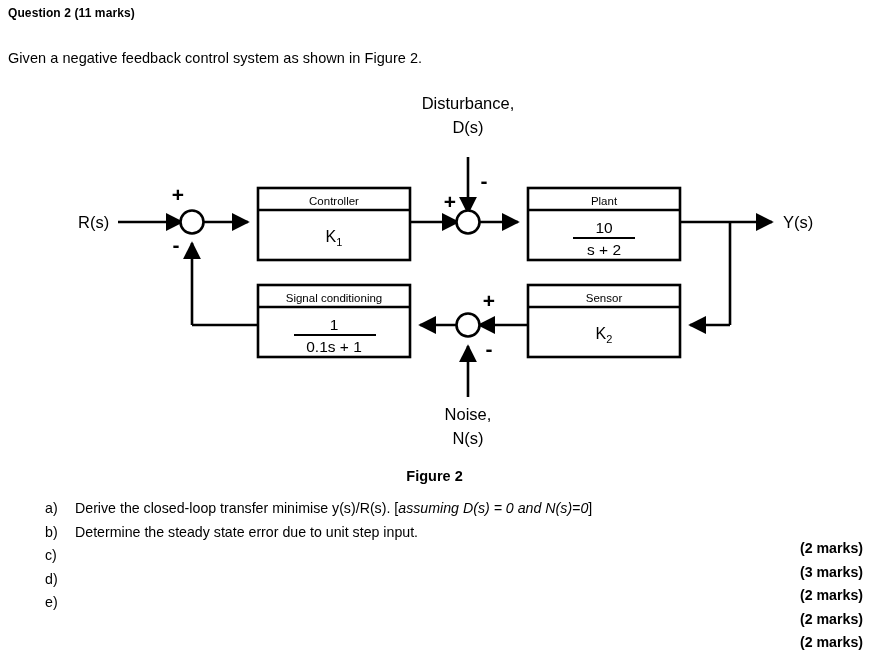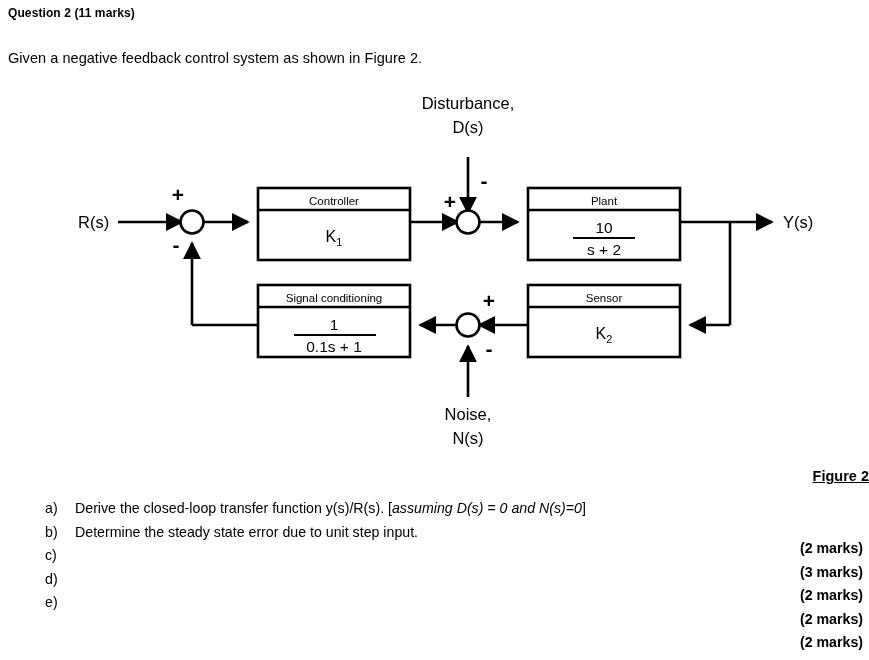--- a/index.html
+++ b/index.html
@@ -36,24 +36,23 @@
     left: 8px;
     top: 50px;
     font-size: 14.5px;
     letter-spacing: 0.05px;
   }
   .fig-caption {
     position: absolute;
     left: 0;
     top: 468px;
     width: 869px;
-    text-align: right;
+    text-align: center;
     font-size: 14.5px;
     font-weight: bold;
-    text-decoration: underline;
   }
 
   
   #diagram {
     position: absolute;
     left: 0;
     top: 85px;
     width: 869px;
     height: 375px;
   }
@@ -235,21 +234,21 @@
       <text class="sig-label" x="468" y="335">Noise,</text>
       <text class="sig-label" x="468" y="359">N(s)</text>
     </svg>
   </div>
 
   <div class="fig-caption">Figure 2</div>
 
   <div id="qlist">
     <div class="qrow">
       <span class="qmark">a)</span>
-      <span class="qtext"><span>Derive the closed-loop transfer function y(s)/R(s). [</span><i>assuming D(s) = 0 and N(s)=0</i><span>]</span></span>
+      <span class="qtext"><span>Derive the closed-loop transfer minimise y(s)/R(s). [</span><i>assuming D(s) = 0 and N(s)=0</i><span>]</span></span>
       <span class="qmarks">(2 marks)</span>
     </div>
     <div class="qrow">
       <span class="qmark">b)</span>
       <span class="qtext"><span>Determine the steady state error due to unit step input.</span><i></i><span></span></span>
       <span class="qmarks">(3 marks)</span>
     </div>
     <div class="qrow">
       <span class="qmark">c)</span>
       <span class="qmarks">(2 marks)</span>

